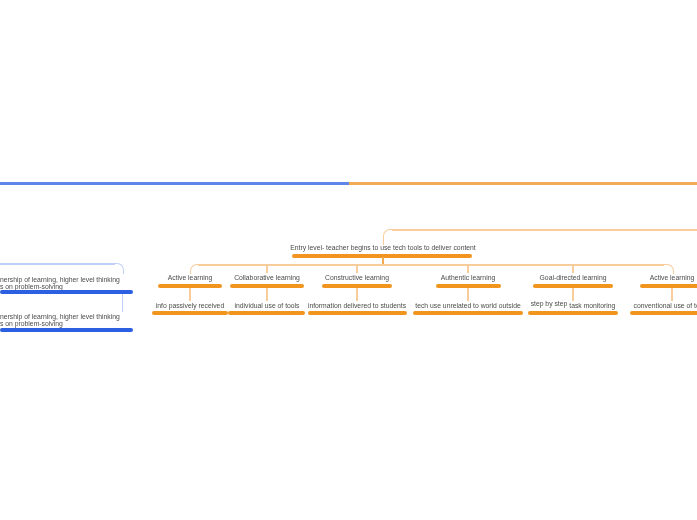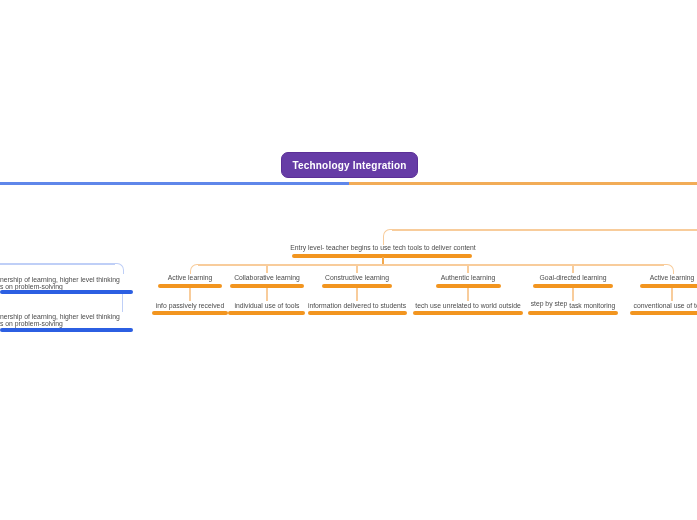--- a/index.html
+++ b/index.html
@@ -40,23 +40,20 @@
   .raised{position:relative;top:-2px;margin-right:2px;}
 </style>
 </head>
 <body>
 
 <div id="canvas">
 
   <div class="mainline" style="left:0;width:349px;background:var(--blue-main);"></div>
   <div class="mainline" style="left:349px;width:348px;background:var(--orange-main);"></div>
 
-  <div class="central">
-    <span>Technology Integration</span>
-  </div>
 
   <div class="c-tl" style="left:383px;top:229px;width:9px;height:15px;"></div>
   <div class="hl" style="left:392px;top:229px;width:305px;"></div>
 
   <div class="lbl ctr" style="left:383px;top:244px;">Entry level- teacher begins to use tech tools to deliver content</div>
   <div class="bar" style="left:292px;top:254px;width:180px;"></div>
   <div style="position:absolute;left:382px;top:257px;width:2px;height:7.5px;background:var(--orange-mid);"></div>
 
   <div class="c-tl" style="left:190px;top:264px;width:8px;height:9px;"></div>
   <div class="hl" style="left:198px;top:264px;width:466px;"></div>

